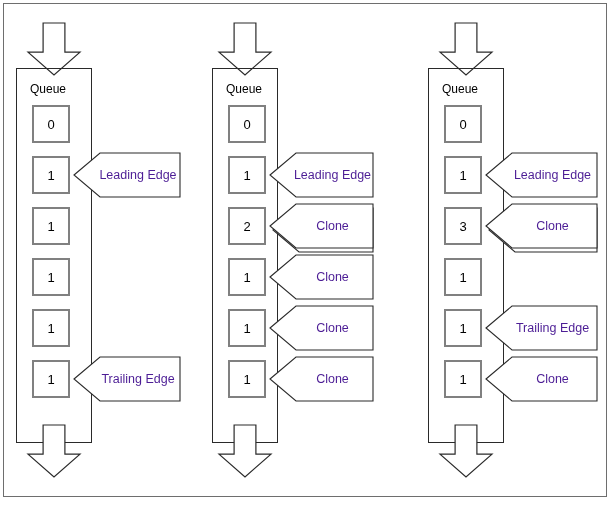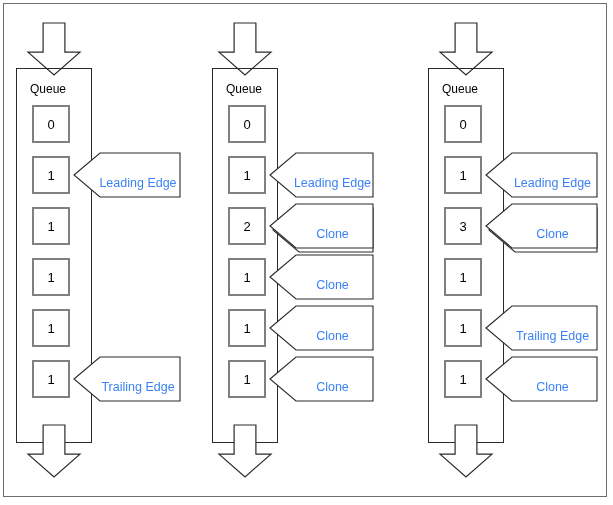--- a/index.html
+++ b/index.html
@@ -87,27 +87,27 @@
   .callout svg polygon {
     fill: #ffffff;
     stroke: #2a2a2a;
     stroke-width: 1.1;
     stroke-linejoin: miter;
   }
   .callout .callout-text {
     position: absolute;
     left: 26px;
     right: 4px;
-    top: 12px;
+    top: 4px;
     height: 36px;
     display: flex;
     align-items: center;
     justify-content: center;
     font-size: 12.5px;
-    color: #3b82f6;
+    color: #4c1d95;
     white-space: nowrap;
     pointer-events: none;
   }
 </style>
 </head>
 <body>
 
 <div id="canvas">
   <div class="outer-frame"></div>
   <div id="columns-host">

